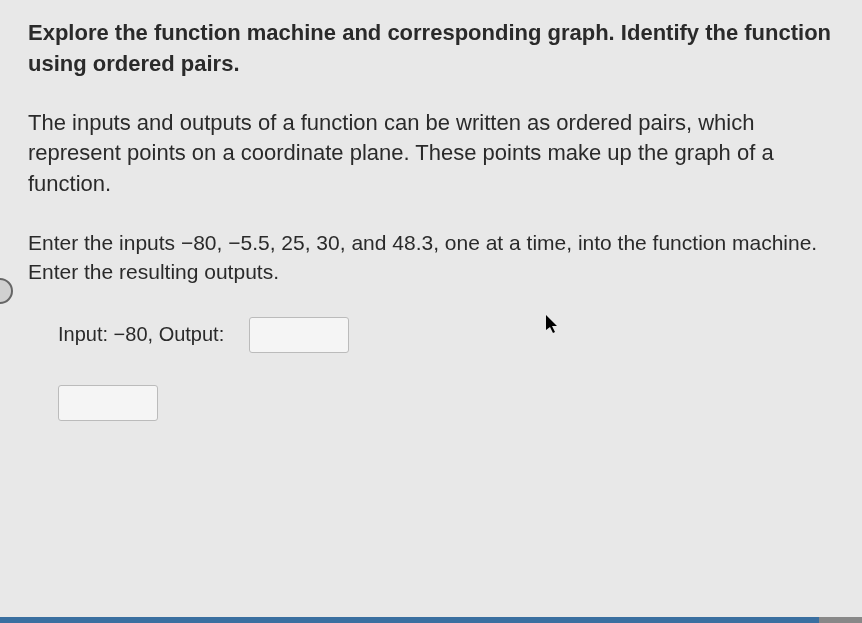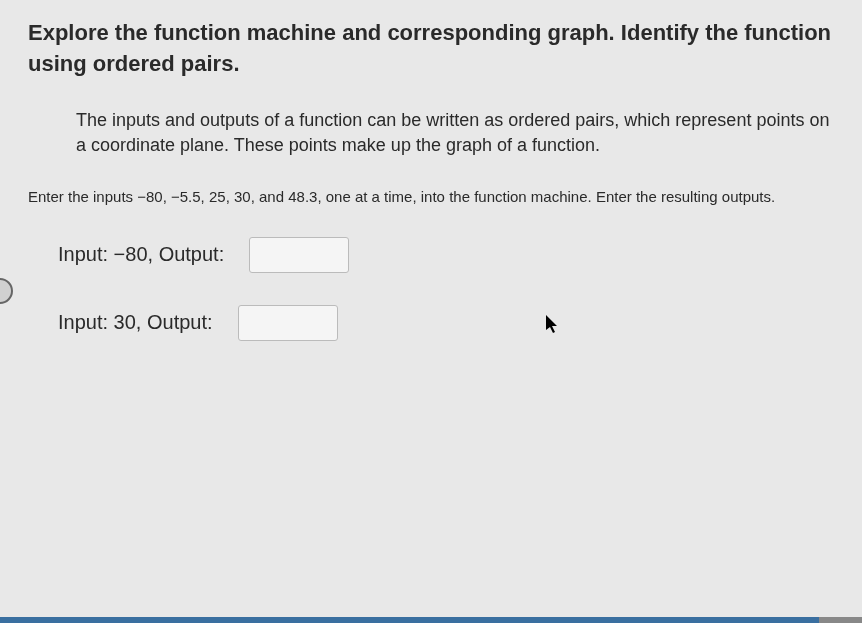--- a/index.html
+++ b/index.html
@@ -19,27 +19,26 @@
     .content {
       padding: 18px 28px 0 28px;
     }
     .title {
       font-weight: bold;
       font-size: 22px;
       line-height: 1.4;
       margin-bottom: 28px;
     }
     .paragraph {
-      font-size: 18px;
+      font-size: 22px;
       line-height: 1.4;
       margin-bottom: 28px;
-      margin-left: 48px;
     }
     .instruction {
-      font-size: 15px;
+      font-size: 21px;
       line-height: 1.4;
       margin-bottom: 30px;
     }
     .row-container {
       padding-left: 30px;
     }
     .input-row {
       display: flex;
       align-items: center;
       margin-bottom: 32px;
@@ -97,21 +96,20 @@
   <p class="title">Explore the function machine and corresponding graph. Identify the function using ordered pairs.</p>
   <p class="paragraph">The inputs and outputs of a function can be written as ordered pairs, which represent points on a coordinate plane. These points make up the graph of a function.</p>
   <p class="instruction">Enter the inputs −80, −5.5, 25, 30, and 48.3, one at a time, into the function machine. Enter the resulting outputs.</p>
 
   <div class="row-container">
     <div class="input-row">
       <span class="input-label">Input: −80, Output:</span>
       <input class="output-box" type="text" value="" style="">
     </div>
     <div class="input-row">
-      <span class="input-label">Input: 30, Output:</span>
       <input class="output-box" type="text" value="" style="">
     </div>
   </div>
 </div>
 
 <div class="cursor">
   <svg width="16" height="20" viewBox="0 0 16 20">
     <path d="M0 0 L0 15 L4 12 L7 18 L9 17 L6 11 L11 11 Z" fill="#000"></path>
   </svg>
 </div>

